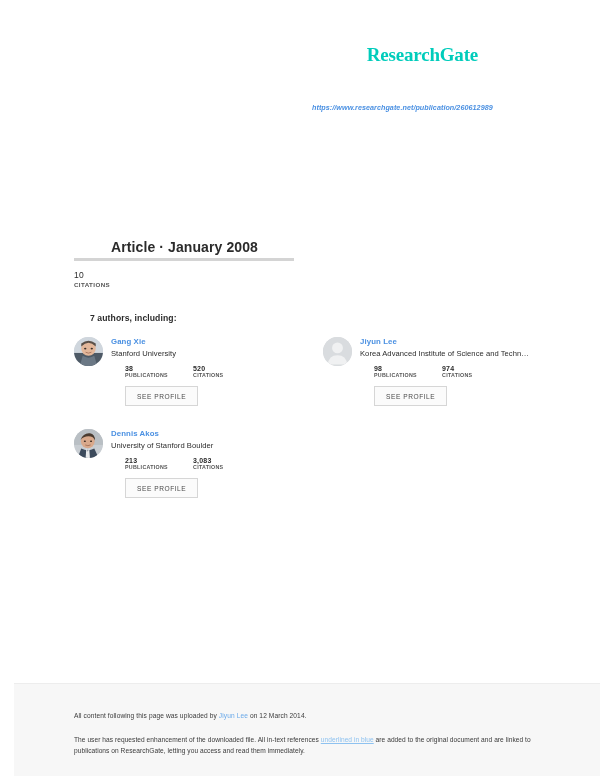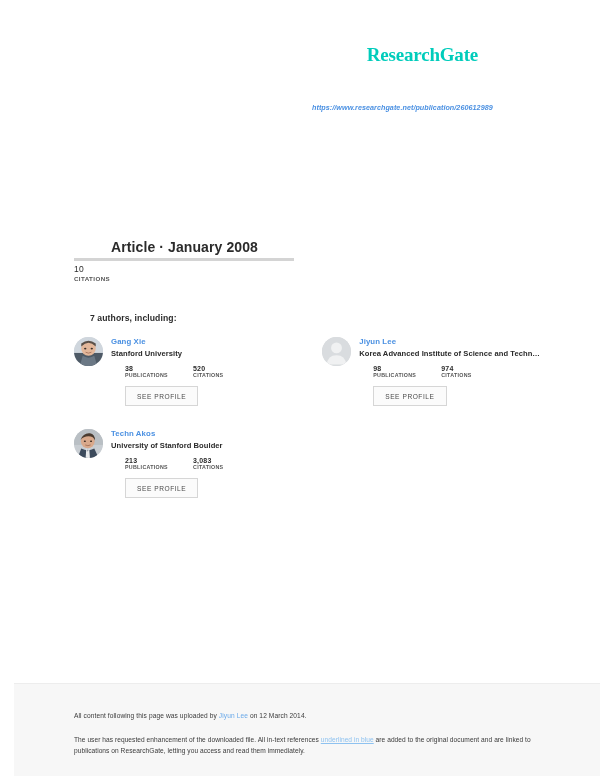--- a/index.html
+++ b/index.html
@@ -83,21 +83,21 @@
   }
   .stat-col {
     width: 220px;
   }
   .stat-rule {
     height: 3px;
     background: #d4d4d4;
     width: 100%;
   }
   .stat-value {
-    margin-top: 3px;
+    margin-top: 9px;
     font-size: 8.5px;
     font-weight: normal;
     color: #2b2b2b;
     letter-spacing: 0.2px;
   }
   .stat-label {
     margin-top: 1px;
     font-size: 6.2px;
     font-weight: bold;
     color: #555555;
@@ -160,21 +160,21 @@
     font-weight: bold;
     color: #4a90e2;
     letter-spacing: 0.1px;
     white-space: nowrap;
     text-decoration: none;
     display: block;
   }
   .author-affil {
     margin-top: 3px;
     font-size: 7.6px;
-    font-weight: bold;
+    font-weight: normal;
     color: #2b2b2b;
     letter-spacing: 0.05px;
     white-space: nowrap;
     overflow: hidden;
     text-overflow: clip;
   }
   .author-stats {
     margin-top: 7px;
     margin-left: 14px;
     display: flex;
@@ -343,21 +343,21 @@
             <circle cx="19" cy="17" r="9.5" fill="#d9a98c"></circle>
             <path d="M9 15 Q13 5 22 6 Q29 7 29 16 Q27 10 20 10 Q13 10 9 15 Z" fill="#4a3b30"></path>
             <ellipse cx="15" cy="17" rx="1.5" ry="1.1" fill="#30241c"></ellipse>
             <ellipse cx="23.5" cy="17" rx="1.5" ry="1.1" fill="#30241c"></ellipse>
             <path d="M15.5 22 Q19 24 23 22" stroke="#9c6a52" stroke-width="1.1" fill="none"></path>
             <path d="M10 27 Q19 32 28 27 L34 40 L5 40 Z" fill="#3c4a5c"></path>
             <path d="M17 27 L19 31 L21 27 L22 40 L16 40 Z" fill="#e8eaec"></path>
           </svg>
         </div>
         <div class="author-body">
-          <a class="author-name" href="#">Techn Akos</a>
+          <a class="author-name" href="#">Dennis Akos</a>
           <div class="author-affil">University of Stanford Boulder</div>
           <div class="author-stats">
             <div class="astat">
               <div class="astat-value">213</div>
               <div class="astat-label">PUBLICATIONS</div>
             </div>
             <div class="astat">
               <div class="astat-value">3,083</div>
               <div class="astat-label">CITATIONS</div>
             </div>

